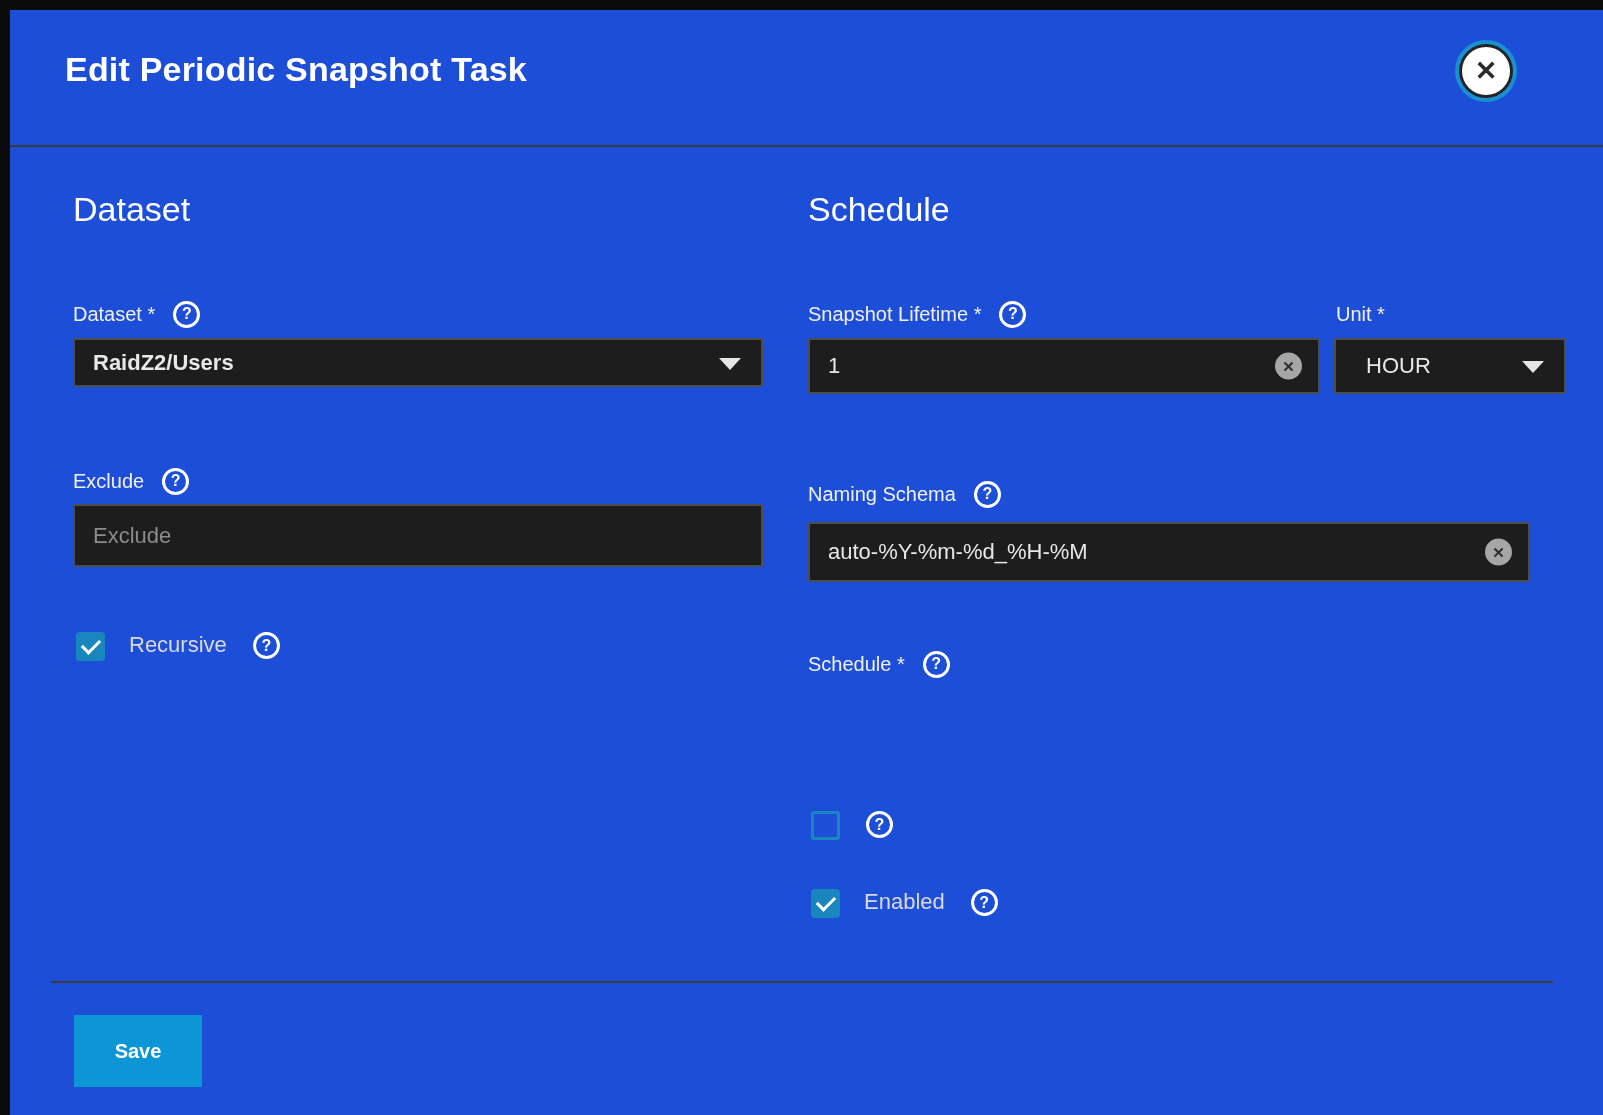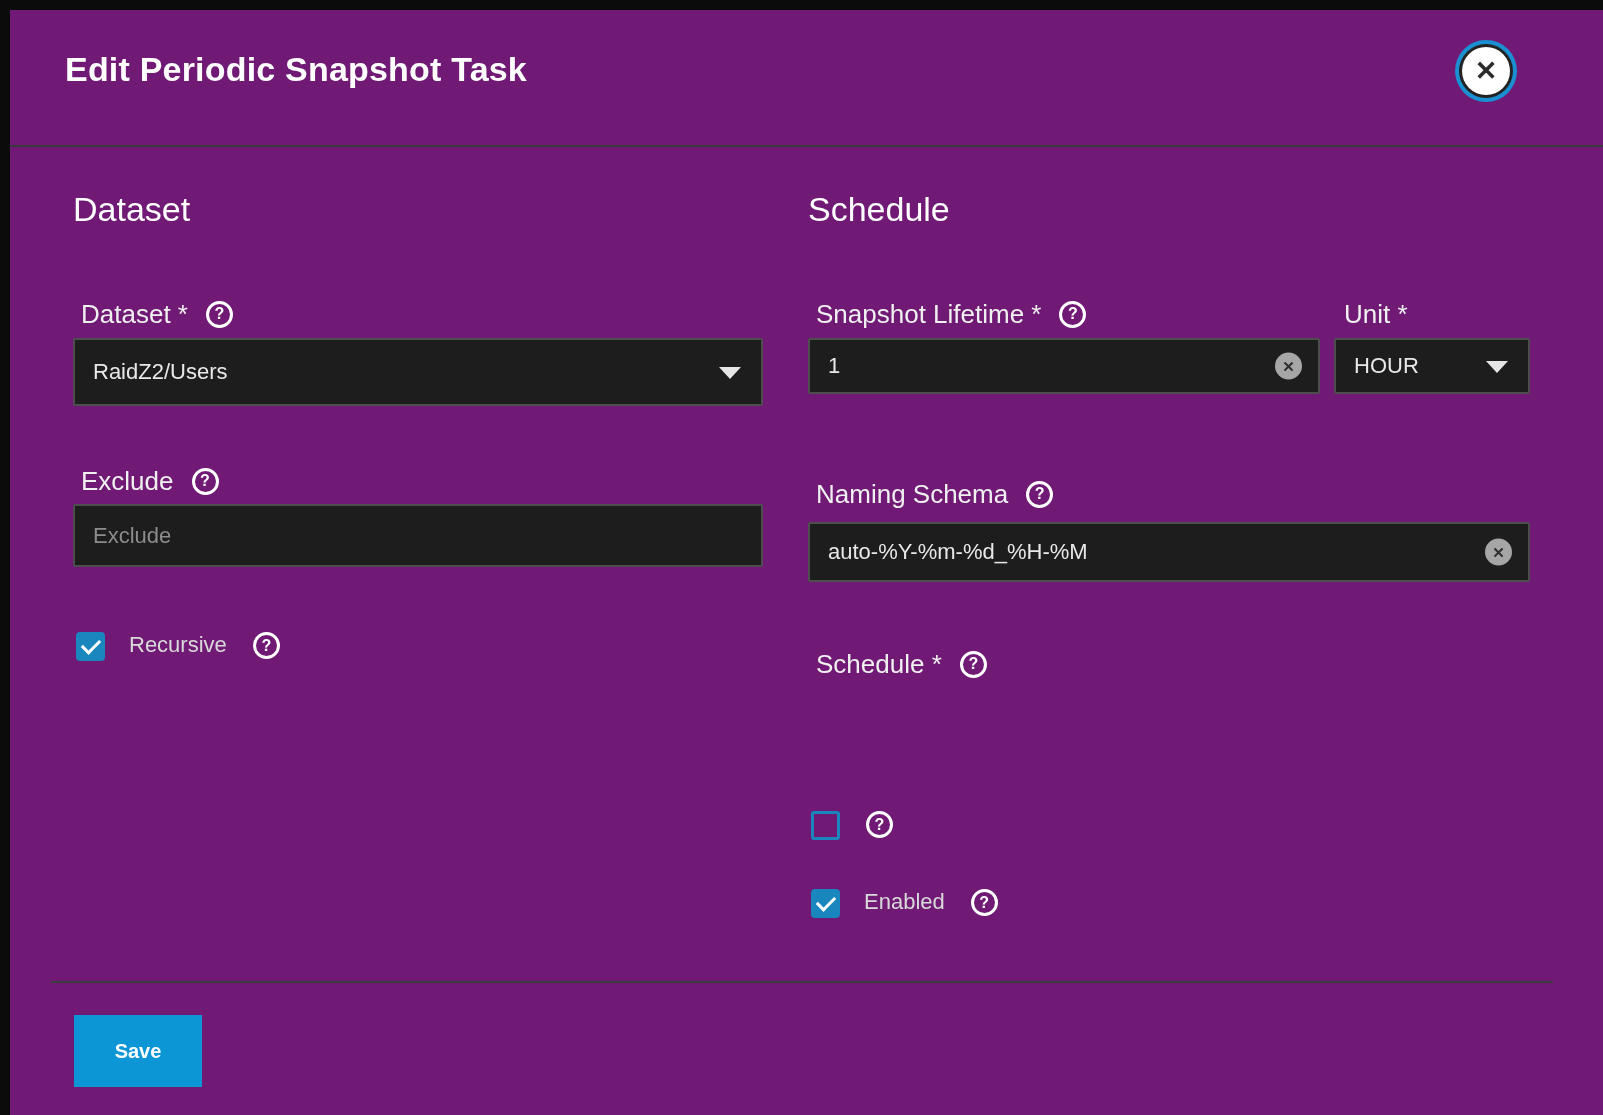--- a/index.html
+++ b/index.html
@@ -5,21 +5,21 @@
   * { margin:0; padding:0; box-sizing:border-box; }
   html,body { background:#000; }
   body { font-family:"Liberation Sans", sans-serif; }
 
   .screen {
     position:relative; width:1603px; height:1115px;
     background:#0b0b0b; overflow:hidden;
   }
   .dialog {
     position:absolute; left:10px; top:10px; right:0; bottom:0;
-    background:#701a75; color:#e8e8e8;
+    background:#1d4ed8; color:#e8e8e8;
   }
 
   
   .dialog-title {
     position:absolute; left:55px; top:40px;
     font-size:34px; font-weight:700; color:#ffffff; letter-spacing:.2px;
   }
   .close-btn {
     position:absolute; left:1452px; top:37px;
     width:48px; height:48px; border-radius:50%;
@@ -35,21 +35,21 @@
     height:2px; background:#3a3a3a;
   }
 
   
   .section-heading {
     position:absolute; font-size:34px; font-weight:400; color:#ffffff;
   }
   .label-row {
     position:absolute; display:flex; align-items:center; gap:18px; height:32px;
   }
-  .field-label { font-size:26px; color:#f0f0f0;margin-left:8px; }
+  .field-label { font-size:20px; color:#f0f0f0; }
   .help-icon {
     width:27px; height:27px; border-radius:50%;
     border:3px solid #ffffff; color:#ffffff;
     display:flex; align-items:center; justify-content:center;
     font-size:16px; font-weight:700; cursor:pointer; flex:0 0 auto;
   }
   .box {
     position:absolute; background:#1d1d1d;
     border:2px solid #4d4d4d; border-radius:2px;
   }
@@ -119,21 +119,21 @@
       <span class="x-glyph">✕</span>
     </button>
     <div class="header-divider"></div>
 
     <div class="section-heading" style="left:63px; top:180px;">Dataset</div>
 
     <div class="label-row" style="left:63px; top:288px;">
       <span class="field-label">Dataset *</span>
       <span class="help-icon">?</span>
     </div>
-    <div class="box select-box" style="left:63px; top:328px; width:690px; height:68px;">
+    <div class="box select-box" style="left:63px; top:328px; width:690px; height:49px;font-weight:bold;">
       <span class="select-value">RaidZ2/Users</span>
       <span class="chevron"></span>
     </div>
 
     <div class="label-row" style="left:63px; top:455px;">
       <span class="field-label">Exclude</span>
       <span class="help-icon">?</span>
     </div>
     <div class="box" style="left:63px; top:494px; width:690px; height:63px;">
       <input class="text-input" type="text" placeholder="Exclude" style="">
@@ -155,21 +155,21 @@
       <span class="field-label">Unit *</span>
     </div>
 
     <div class="box" style="left:798px; top:328px; width:512px; height:56px;">
       <input class="text-input" type="text" value="1" style="">
       <button class="clear-btn">
         <span>✕</span>
       </button>
     </div>
 
-    <div class="box select-box" style="left:1324px; top:328px; width:196px; height:56px;">
+    <div class="box select-box" style="left:1324px; top:328px; width:232px; height:56px;padding-left:12px;">
       <span class="select-value">HOUR</span>
       <span class="chevron"></span>
     </div>
 
     <div class="label-row" style="left:798px; top:468px;">
       <span class="field-label">Naming Schema</span>
       <span class="help-icon">?</span>
     </div>
     <div class="box" style="left:798px; top:512px; width:722px; height:60px;">
       <input class="text-input" type="text" value="auto-%Y-%m-%d_%H-%M" style="">

